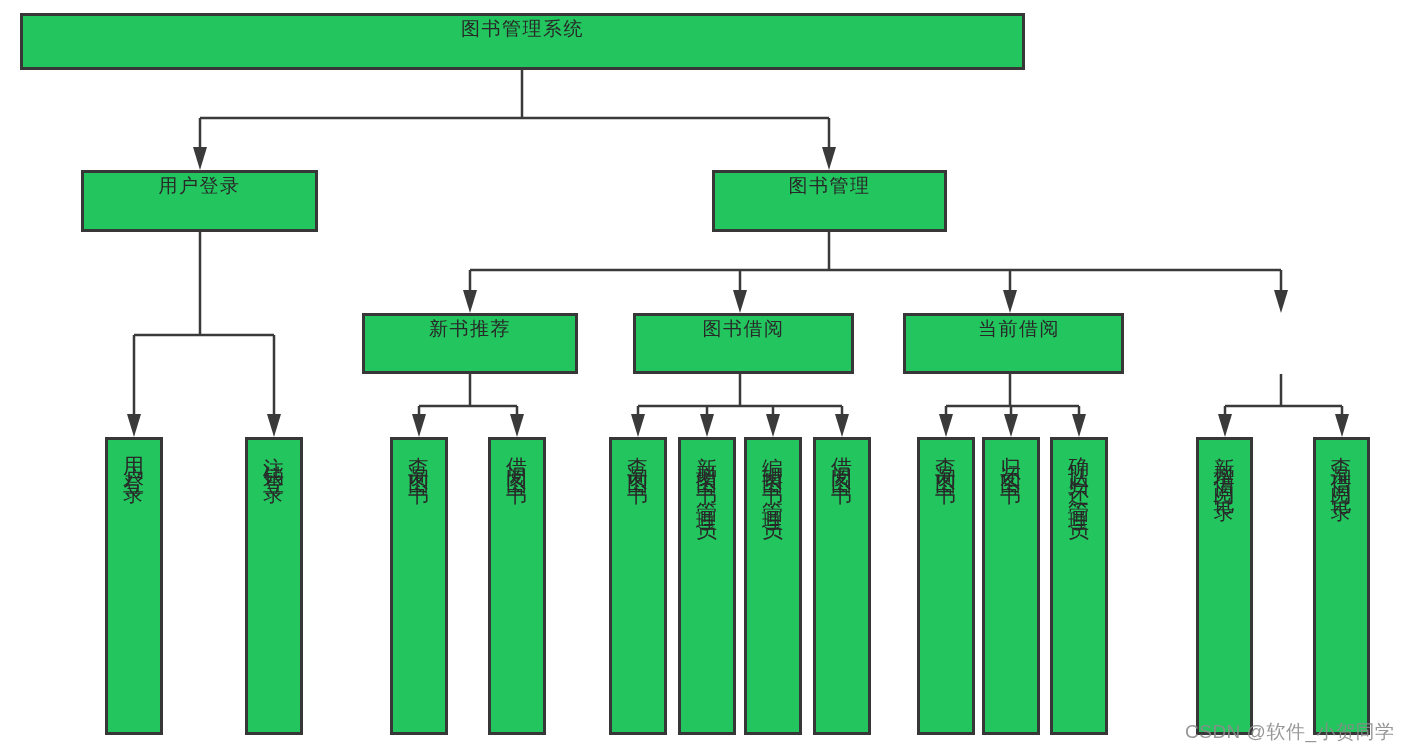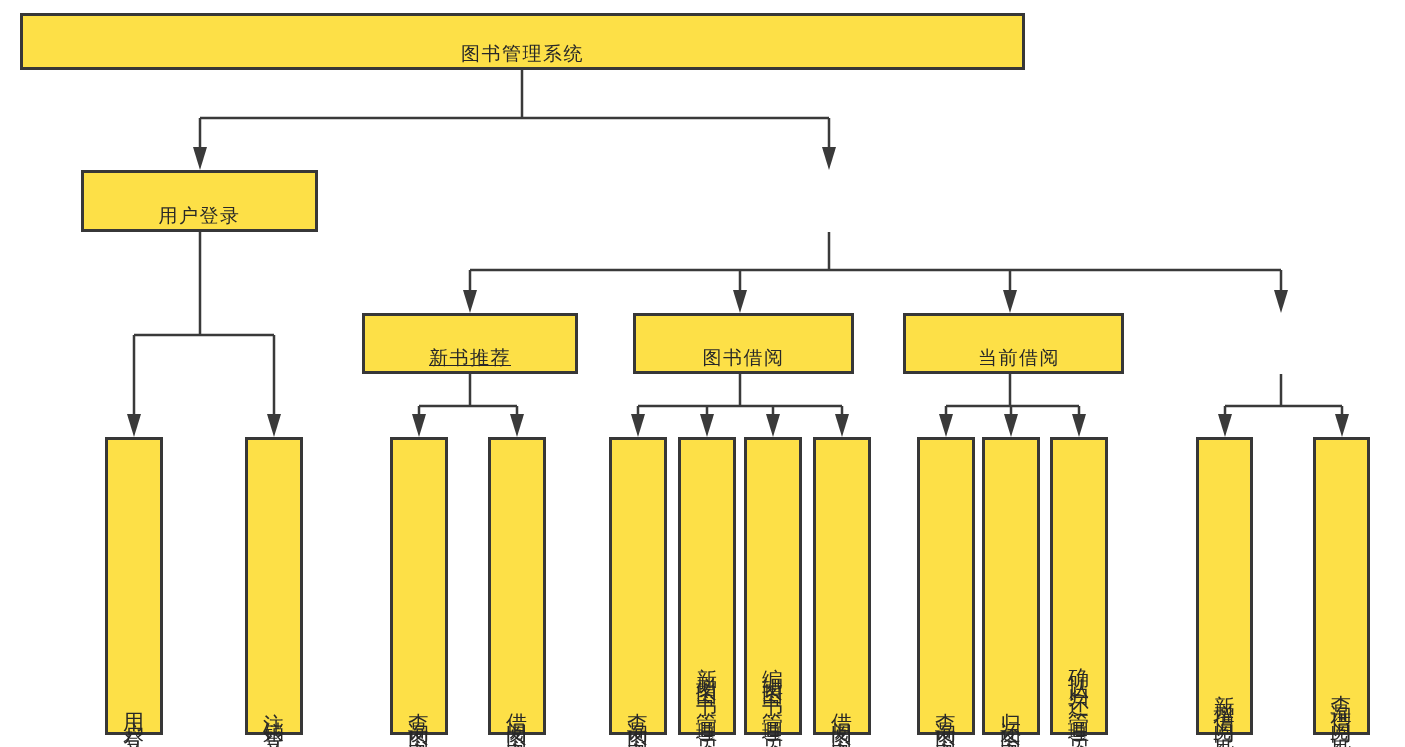--- a/index.html
+++ b/index.html
@@ -6,22 +6,22 @@
   body {
     width:1405px; height:747px; position:relative; overflow:hidden;
     background:#ffffff;
     font-family:"Liberation Sans","DejaVu Sans",sans-serif;
   }
   .wires {
     position:absolute; left:0; top:0; width:1405px; height:747px; z-index:0;
   }
   .box {
     position:absolute; box-sizing:border-box;
-    background:#fde047; border:3px solid #373737;
-    display:flex; align-items:flex-end; justify-content:center;
+    background:#22c55e; border:3px solid #373737;
+    display:flex; align-items:flex-start; justify-content:center;
     color:#282828; z-index:1;
   }
   .hlbl { font-size:19px; letter-spacing:1.5px; white-space:nowrap; }
   .root  { left:20px;  top:13px;  width:1005px; height:57px; }
   .lvl2a { left:81px;  top:170px; width:237px;  height:62px; }
   .lvl2b { left:712px; top:170px; width:235px;  height:62px; }
   .lvl3  { top:313px; height:61px; width:221px; }
   .leaf  { top:437px; height:298px; width:58px; }
   .vlbl {
     writing-mode:vertical-rl; text-orientation:mixed;
@@ -72,22 +72,25 @@
     </g>
   </svg>
 
   <div class="box root">
     <span class="hlbl">图书管理系统</span>
   </div>
 
   <div class="box lvl2a">
     <span class="hlbl">用户登录</span>
   </div>
+  <div class="box lvl2b">
+    <span class="hlbl">图书管理</span>
+  </div>
 
-  <div class="box lvl3" style="left:362px;width:216px;text-decoration:underline;">
+  <div class="box lvl3" style="left:362px;width:216px;">
     <span class="hlbl">新书推荐</span>
   </div>
   <div class="box lvl3" style="left:633px;">
     <span class="hlbl">图书借阅</span>
   </div>
   <div class="box lvl3" style="left:903px;padding-left:11px;">
     <span class="hlbl">当前借阅</span>
   </div>
 
   <div class="box leaf" style="left:105px;">
@@ -127,14 +130,15 @@
     <span class="vlbl">确认归还（管理员）</span>
   </div>
 
   <div class="box leaf" style="left:1196px;width:57px;">
     <span class="vlbl">新增借阅记录</span>
   </div>
   <div class="box leaf" style="left:1313px;width:57px;">
     <span class="vlbl">查询借阅记录</span>
   </div>
 
+  <div class="watermark">CSDN @软件_小贺同学</div>
 
 </div>
 
 </body></html>

